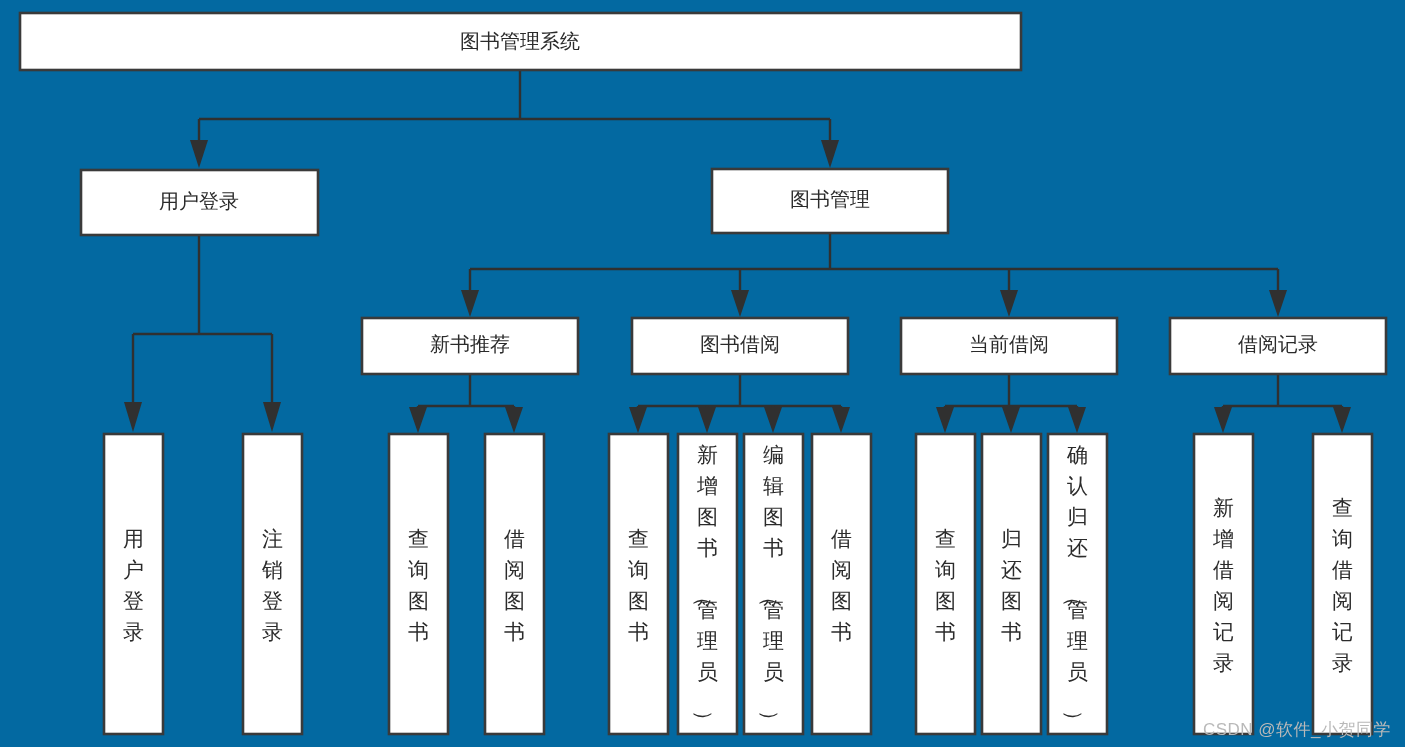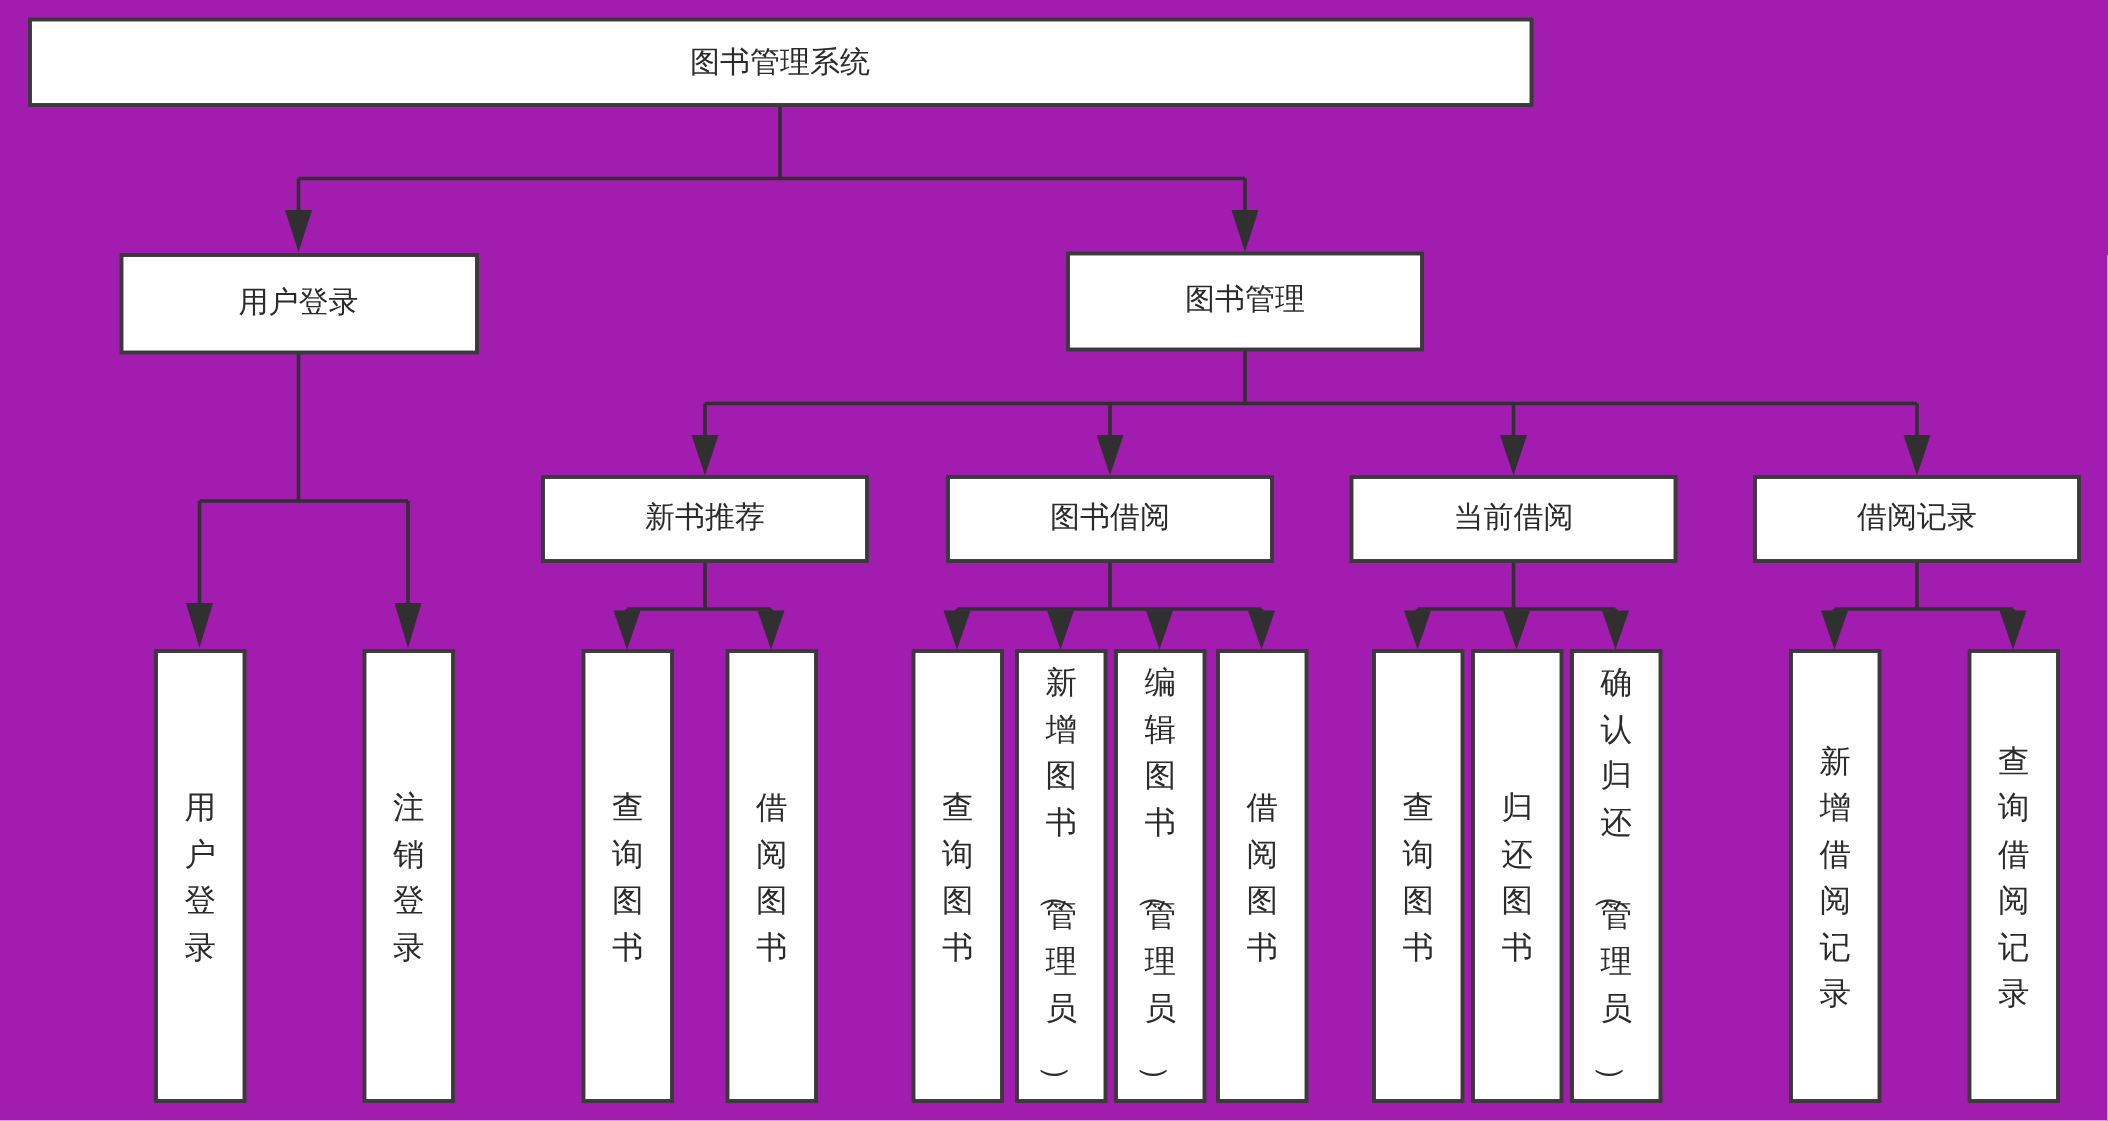--- a/index.html
+++ b/index.html
@@ -10,21 +10,21 @@
   body {
     width: 1405px;
     height: 747px;
     font-family: "Liberation Sans", "DejaVu Sans", sans-serif;
     overflow: hidden;
   }
   #diagram-root {
     position: relative;
     width: 1405px;
     height: 747px;
-    background: #a21caf;
+    background: #0369a1;
   }
   svg#flowchart {
     position: absolute;
     left: 0;
     top: 0;
     width: 1405px;
     height: 747px;
     display: block;
   }
   .node-rect {
@@ -237,14 +237,15 @@
         <text class="node-label-vertical" x="841.5" y="545.5"><tspan x="841.5">借</tspan><tspan x="841.5" dy="31">阅</tspan><tspan x="841.5" dy="31">图</tspan><tspan x="841.5" dy="31">书</tspan></text>
         <text class="node-label-vertical" x="945.5" y="545.5"><tspan x="945.5">查</tspan><tspan x="945.5" dy="31">询</tspan><tspan x="945.5" dy="31">图</tspan><tspan x="945.5" dy="31">书</tspan></text>
         <text class="node-label-vertical" x="1011.5" y="545.5"><tspan x="1011.5">归</tspan><tspan x="1011.5" dy="31">还</tspan><tspan x="1011.5" dy="31">图</tspan><tspan x="1011.5" dy="31">书</tspan></text>
         <text class="node-label-vertical" x="1077.5" y="462"><tspan x="1077.5">确</tspan><tspan x="1077.5" dy="31">认</tspan><tspan x="1077.5" dy="31">归</tspan><tspan x="1077.5" dy="31">还</tspan><tspan x="1077.5" dy="31" rotate="90">（</tspan><tspan x="1077.5" dy="31">管</tspan><tspan x="1077.5" dy="31">理</tspan><tspan x="1077.5" dy="31">员</tspan><tspan x="1077.5" dy="31" rotate="90">）</tspan></text>
         <text class="node-label-vertical" x="1223.5" y="514.5"><tspan x="1223.5">新</tspan><tspan x="1223.5" dy="31">增</tspan><tspan x="1223.5" dy="31">借</tspan><tspan x="1223.5" dy="31">阅</tspan><tspan x="1223.5" dy="31">记</tspan><tspan x="1223.5" dy="31">录</tspan></text>
         <text class="node-label-vertical" x="1342.5" y="514.5"><tspan x="1342.5">查</tspan><tspan x="1342.5" dy="31">询</tspan><tspan x="1342.5" dy="31">借</tspan><tspan x="1342.5" dy="31">阅</tspan><tspan x="1342.5" dy="31">记</tspan><tspan x="1342.5" dy="31">录</tspan></text>
       </g>
 
   </svg>
 
+  <div class="watermark">CSDN @软件_小贺同学</div>
 
 </div>
 
 </body></html>

